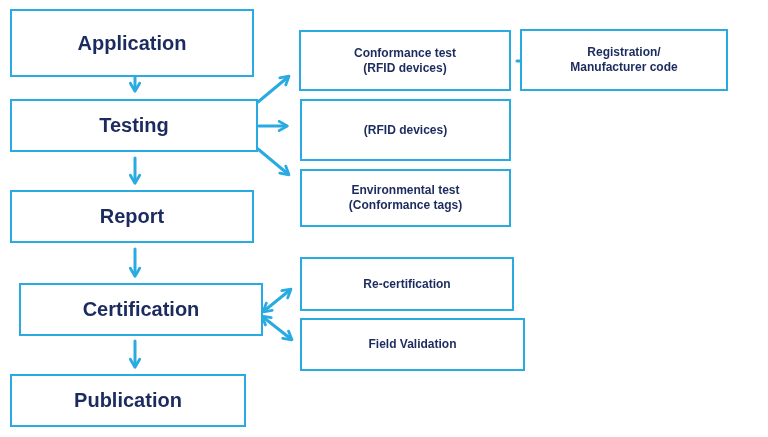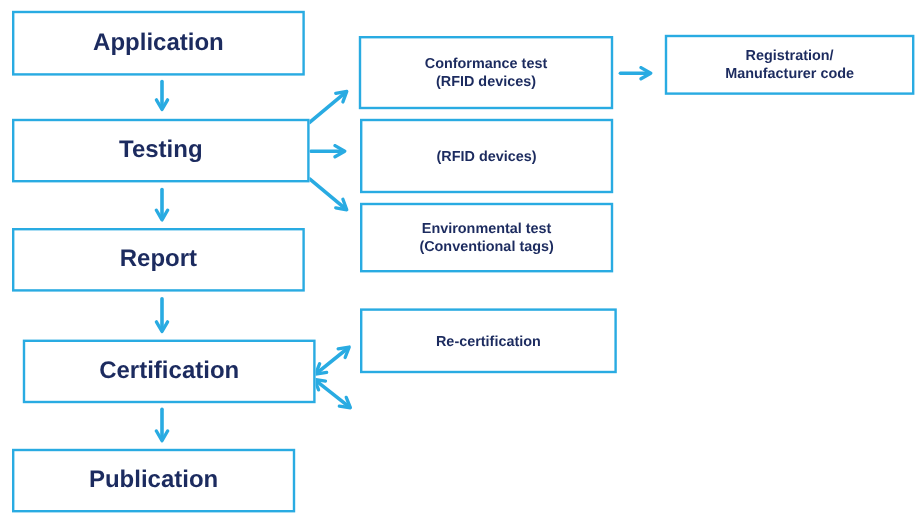--- a/index.html
+++ b/index.html
@@ -75,21 +75,21 @@
     <line class="arrow" x1="258" y1="102" x2="288" y2="77" marker-end="url(#ah)"></line>
     <line class="arrow" x1="259" y1="126" x2="286" y2="126" marker-end="url(#ah)"></line>
     <line class="arrow" x1="258" y1="149" x2="288" y2="174" marker-end="url(#ah)"></line>
 
     <line class="arrow" x1="517" y1="61" x2="541" y2="61" marker-end="url(#ah)"></line>
 
     <line class="arrow" x1="264" y1="311" x2="290" y2="290" marker-start="url(#ah)" marker-end="url(#ah)"></line>
     <line class="arrow" x1="263" y1="317" x2="291" y2="339" marker-start="url(#ah)" marker-end="url(#ah)"></line>
   </svg>
 
-  <div class="box main" style="left:10px; top:9px; width:244px; height:54px">
+  <div class="box main" style="left:10px; top:9px; width:244px; height:68px">
     <span class="lbl">Application</span>
   </div>
 
   <div class="box main" style="left:10px; top:99px; width:248px; height:53px">
     <span class="lbl">Testing</span>
   </div>
 
   <div class="box main" style="left:10px; top:190px; width:244px; height:53px">
     <span class="lbl">Report</span>
   </div>
@@ -106,26 +106,29 @@
     <span class="lbl">Conformance test</span>
     <span class="lbl">(RFID devices)</span>
   </div>
 
   <div class="box sub" style="left:300px; top:99px; width:211px; height:62px">
     <span class="lbl">(RFID devices)</span>
   </div>
 
   <div class="box sub" style="left:300px; top:169px; width:211px; height:58px">
     <span class="lbl">Environmental test</span>
-    <span class="lbl">(Conventional tags)</span>
+    <span class="lbl">(Conformance tags)</span>
   </div>
 
   <div class="box sub" style="left:300px; top:257px; width:214px; height:54px">
     <span class="lbl">Re-certification</span>
   </div>
 
+  <div class="box sub" style="left:300px; top:318px; width:225px; height:53px">
+    <span class="lbl">Field Validation</span>
+  </div>
 
-  <div class="box sub" style="left:554px; top:29px; width:208px; height:50px">
+  <div class="box sub" style="left:520px; top:29px; width:208px; height:62px">
     <span class="lbl">Registration/</span>
     <span class="lbl">Manufacturer code</span>
   </div>
 
 </div>
 
 </body></html>

